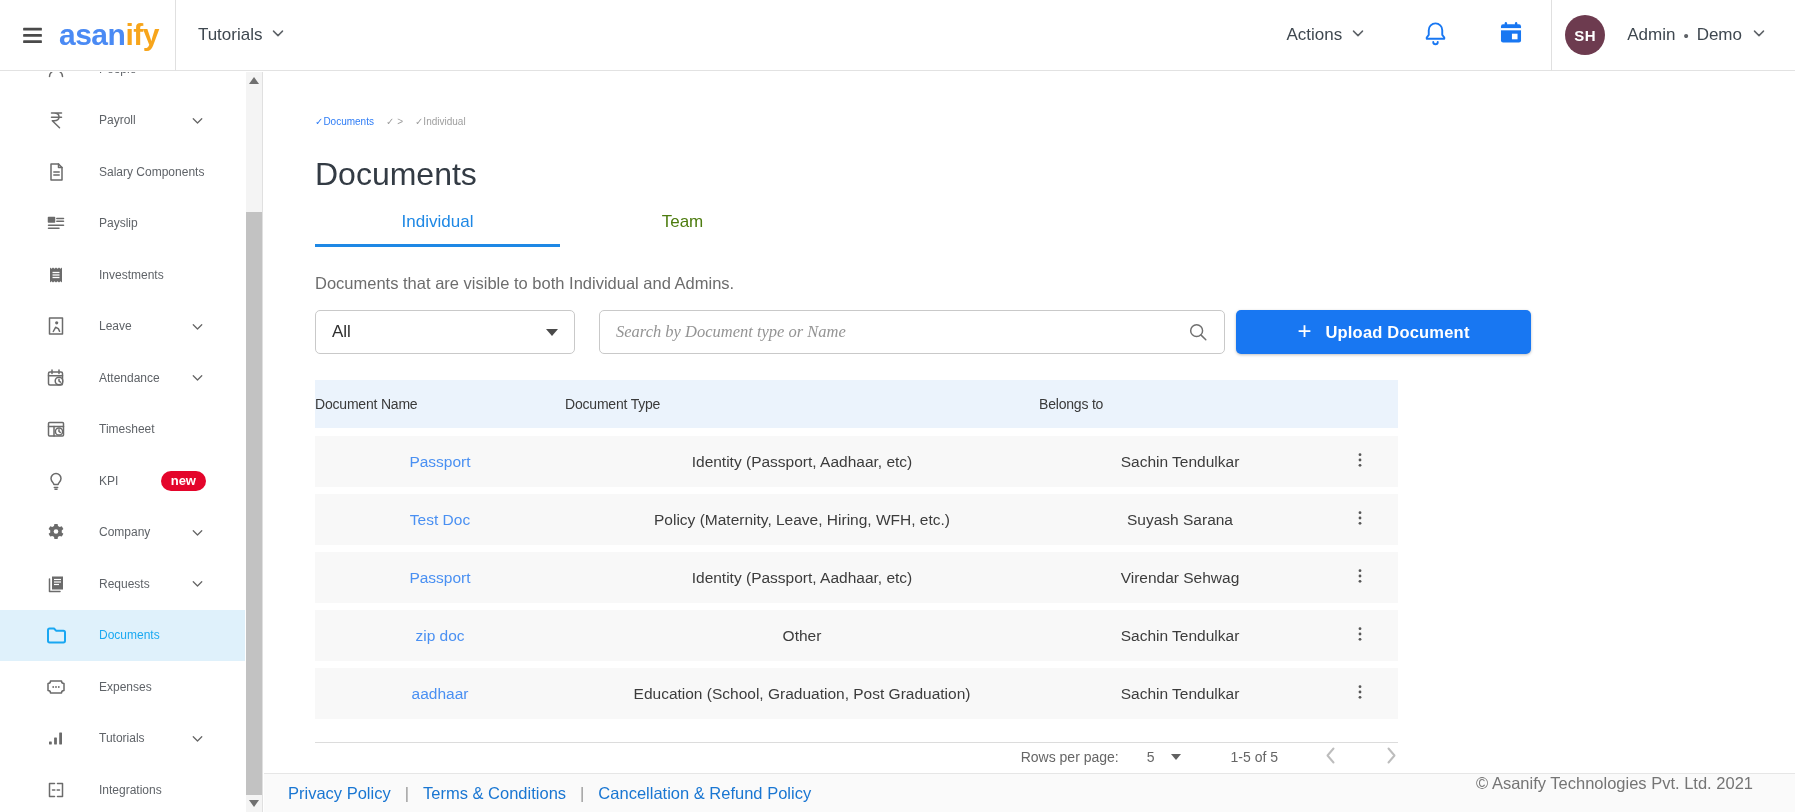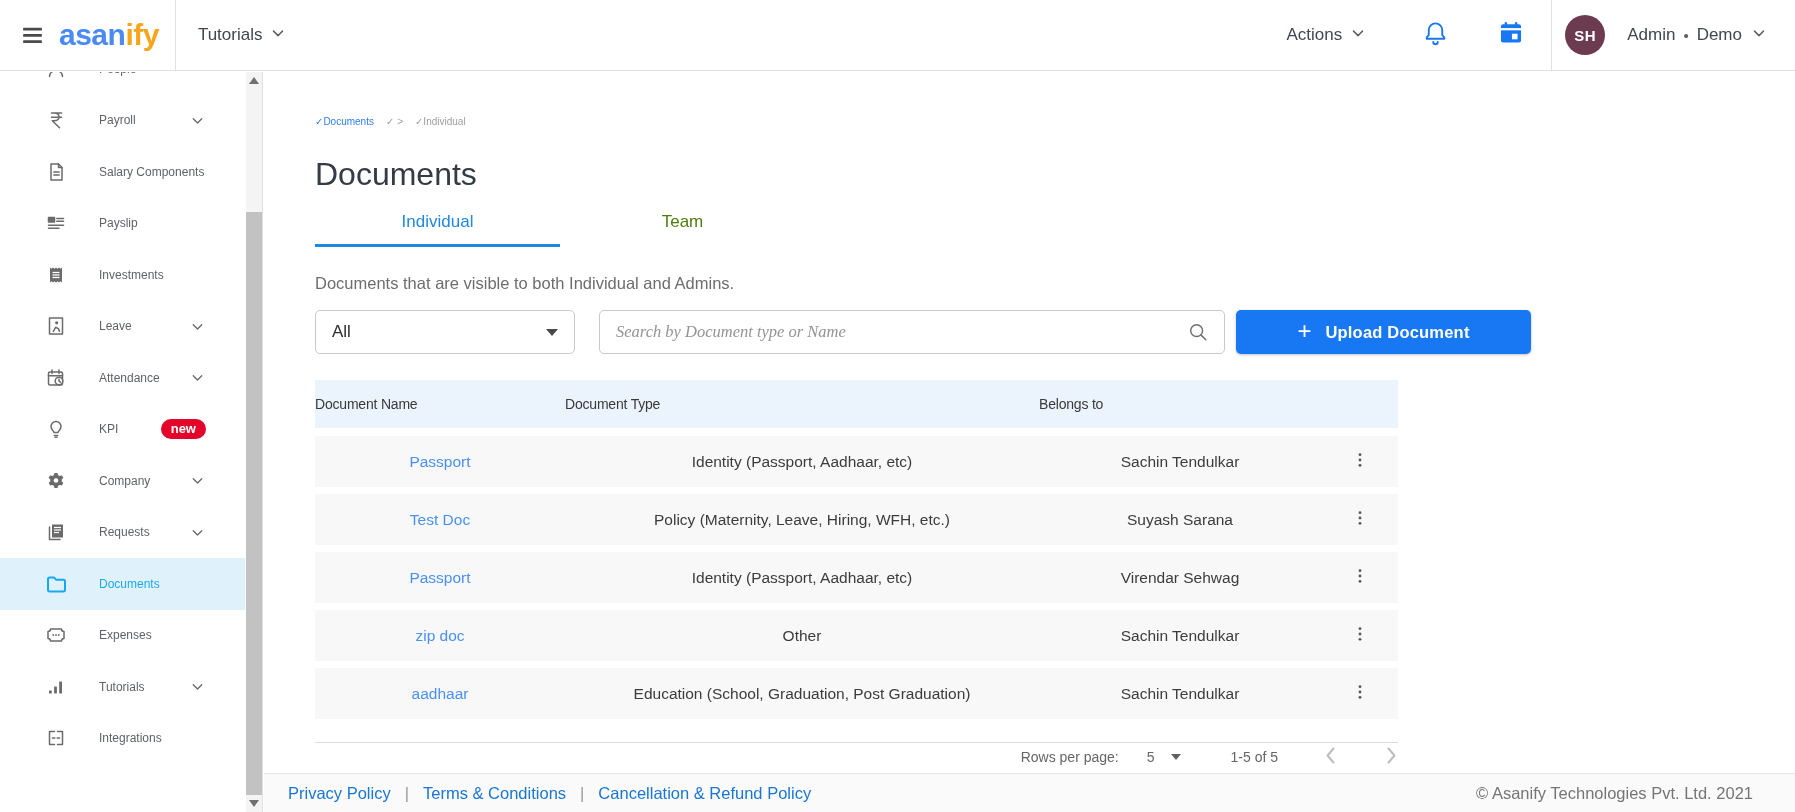--- a/index.html
+++ b/index.html
@@ -93,21 +93,21 @@
                 font-size:14px; color:#666; }
   .rpp-select { display:flex; align-items:center; gap:16px; margin-left:28px; cursor:pointer; }
   .rpp-select .caret { width:0; height:0; border-left:5px solid transparent; border-right:5px solid transparent;
                        border-top:6px solid #616161; }
   .range { margin-left:50px; }
   .pg-btn { margin-left:46px; background:none; border:none; display:flex; align-items:center; cursor:default; }
   .pg-btn.next { margin-left:50px; }
 
   
   .footer { position:absolute; left:264px; right:0; top:773px; bottom:0; background:#fafafa;
-            border-top:1px solid #e6e6e6; display:flex; align-items:center; padding:0 42px 0 24px; }
+            border-top:1px solid #e6e6e6; display:flex; padding:0 42px 0 24px; }
   .flinks { display:flex; align-items:center; gap:14px; font-size:16.5px; }
   .flinks a { color:#1976D2; text-decoration:none; cursor:pointer; }
   .fsep { color:#9a9a9a; }
   .copyright { margin-left:auto; font-size:16.5px; color:#757575; }
 </style>
 </head>
 <body>
 
 <div class="topbar">
   <span class="hamburger">
@@ -259,20 +259,34 @@
               <path d="M14 12.2v1.9l1.5 1"></path>
             </g>
           </svg>
         </span>
         <span class="lbl">Attendance</span>
         <span class="side-chev">
           <svg viewBox="0 0 24 24" width="17" height="17">
             <path d="M6 9.5l6 6 6-6" fill="none" stroke="#666" stroke-width="1.8" stroke-linecap="round" stroke-linejoin="round"></path>
           </svg>
         </span>
+      </div>
+      <div class="side-item">
+        <span class="ic">
+          <svg viewBox="0 0 22 22" width="22" height="22">
+            <g fill="none" stroke="#6b6b6b" stroke-width="1.5" stroke-linecap="round" stroke-linejoin="round">
+              <rect x="3.5" y="4.5" width="15" height="13.5" rx="1"></rect>
+              <line x1="3.5" y1="8.5" x2="18.5" y2="8.5"></line>
+              <line x1="9" y1="8.5" x2="9" y2="18"></line>
+              <circle cx="14" cy="13.5" r="3.6" fill="#fff"></circle>
+              <path d="M14 11.8v1.7l1.3.9"></path>
+            </g>
+          </svg>
+        </span>
+        <span class="lbl">Timesheet</span>
       </div>
       <div class="side-item">
         <span class="ic">
           <svg viewBox="0 0 22 22" width="22" height="22">
             <g fill="none" stroke="#6b6b6b" stroke-width="1.5" stroke-linecap="round" stroke-linejoin="round">
               <path d="M11 3.5a5 5 0 0 1 5 5c0 2-1 3.2-2 4.2-.6.6-.9 1-.9 1.8h-4.2c0-.8-.3-1.2-.9-1.8-1-1-2-2.2-2-4.2a5 5 0 0 1 5-5z"></path>
               <line x1="9.3" y1="17.5" x2="12.7" y2="17.5"></line>
               <line x1="10" y1="19.3" x2="12" y2="19.3"></line>
             </g>
           </svg>

